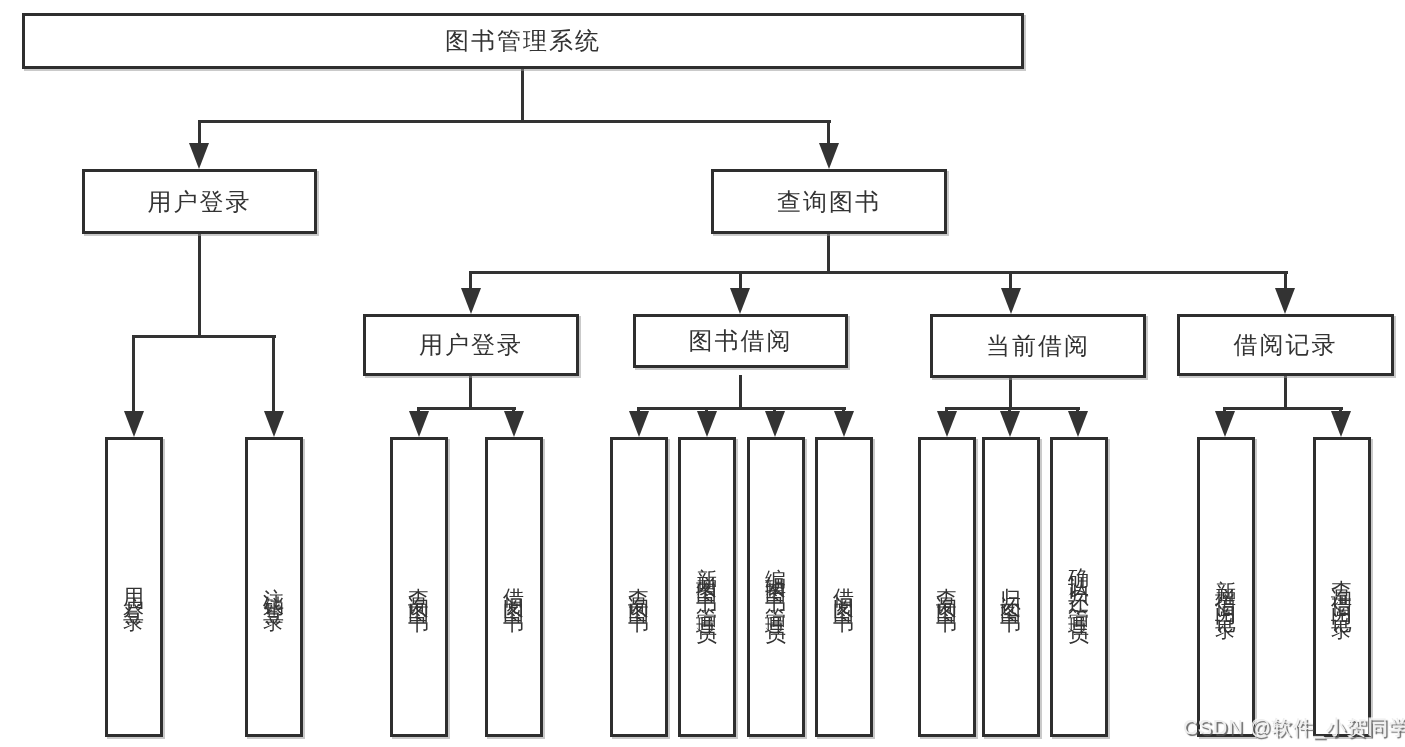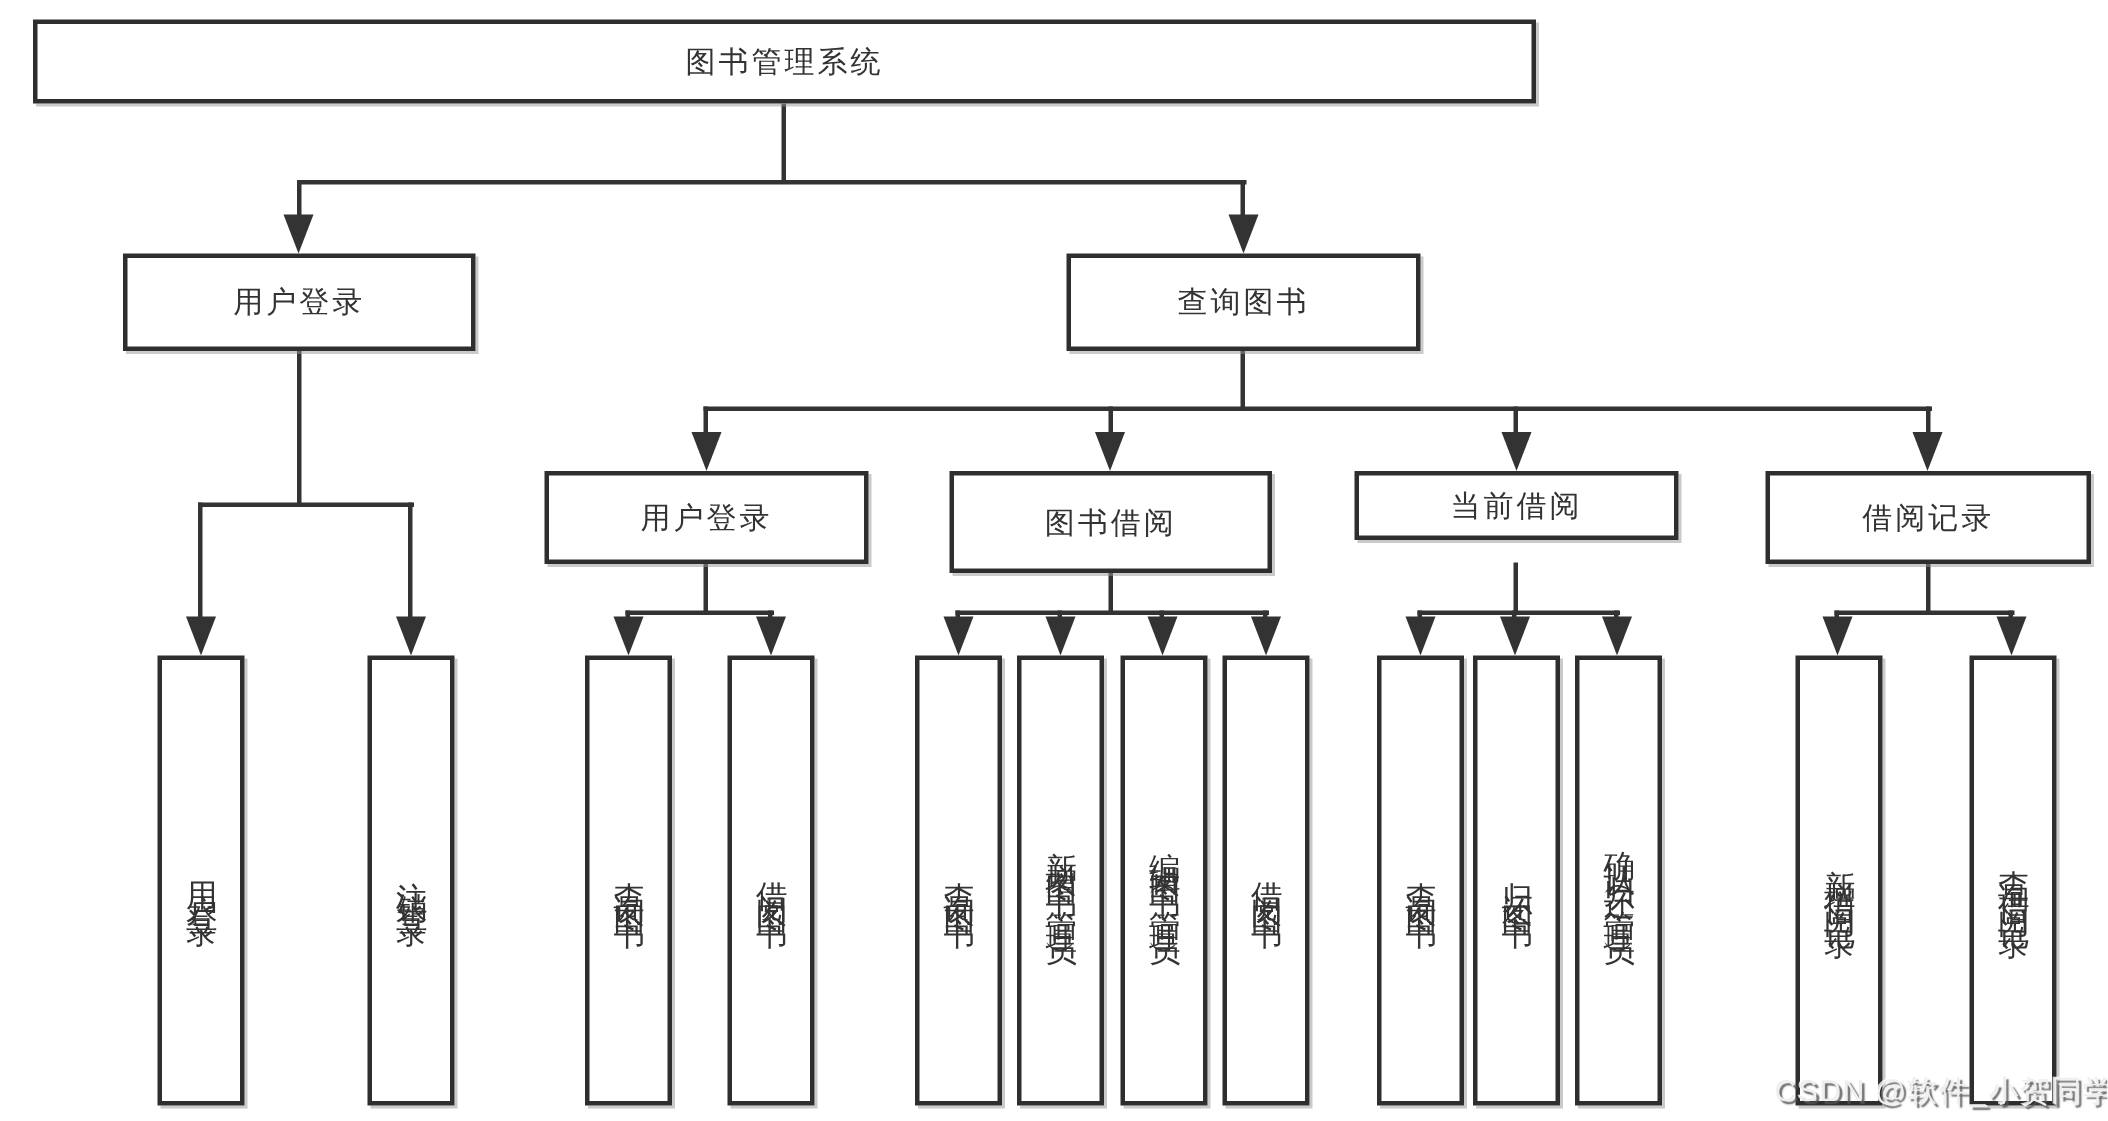--- a/index.html
+++ b/index.html
@@ -5,21 +5,21 @@
   html,body { margin:0; padding:0; background:#fff; }
   .canvas {
     position:relative; width:1405px; height:747px; background:#ffffff;
     font-family:"Liberation Sans", sans-serif; color:#333; overflow:hidden;
   }
   .node {
     position:absolute; box-sizing:border-box; background:#ffffff;
     border:3px solid #2e2e2e; display:flex; align-items:center; justify-content:center;
     box-shadow:2px 2px 0 rgba(150,150,150,0.5);
   }
-  .hlabel { font-size:20px; letter-spacing:2px; color:#333; white-space:nowrap; }
+  .hlabel { font-size:24px; letter-spacing:2px; color:#333; white-space:nowrap; }
   .vlabel {
     writing-mode:vertical-rl; text-orientation:mixed;
     font-size:21px; line-height:1; letter-spacing:8px; color:#333;
   }
   .line-v { position:absolute; width:3px; background:#333; }
   .line-h { position:absolute; height:3px; background:#333; }
   .arrow {
     position:absolute; width:0; height:0;
     border-left:10px solid transparent; border-right:10px solid transparent;
     border-top:26px solid #333;
@@ -101,24 +101,24 @@
   <div class="node" style="left:82px;top:169px;width:235px;height:65px">
     <span class="hlabel">用户登录</span>
   </div>
   <div class="node" style="left:711px;top:169px;width:236px;height:65px">
     <span class="hlabel">查询图书</span>
   </div>
 
   <div class="node" style="left:363px;top:314px;width:216px;height:62px">
     <span class="hlabel">用户登录</span>
   </div>
-  <div class="node" style="left:633px;top:314px;width:215px;height:68px">
+  <div class="node" style="left:633px;top:314px;width:215px;height:54px">
     <span class="hlabel">图书借阅</span>
   </div>
-  <div class="node" style="left:903px;top:314px;width:216px;height:46px">
+  <div class="node" style="left:930px;top:314px;width:216px;height:64px">
     <span class="hlabel">当前借阅</span>
   </div>
   <div class="node" style="left:1177px;top:314px;width:217px;height:62px">
     <span class="hlabel">借阅记录</span>
   </div>
 
   <div class="node" style="left:105px;top:437px;width:58px;height:300px">
     <span class="vlabel">用户登录</span>
   </div>
   <div class="node" style="left:245px;top:437px;width:58px;height:300px">

